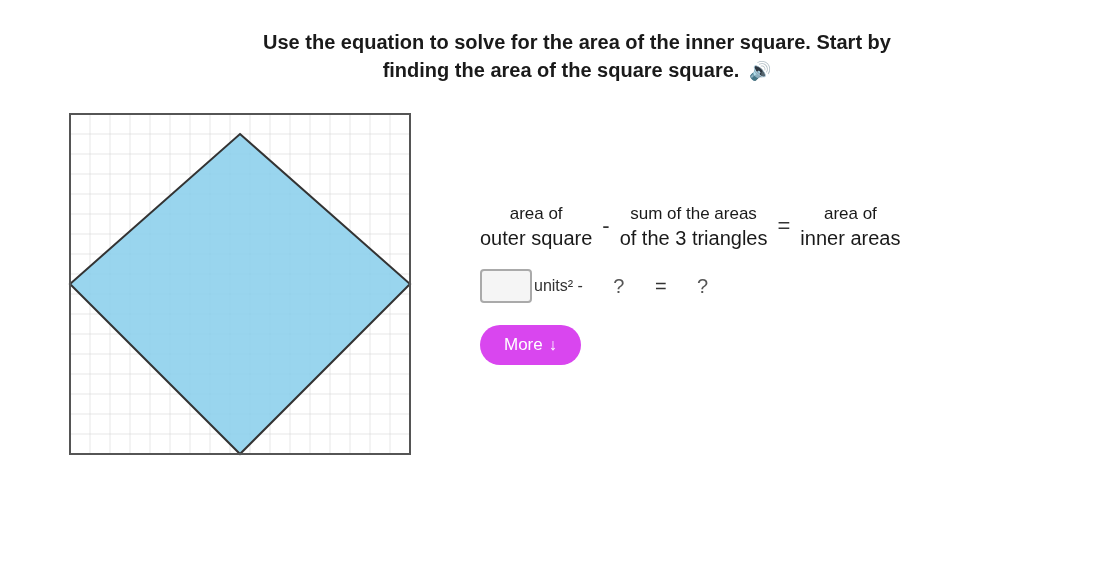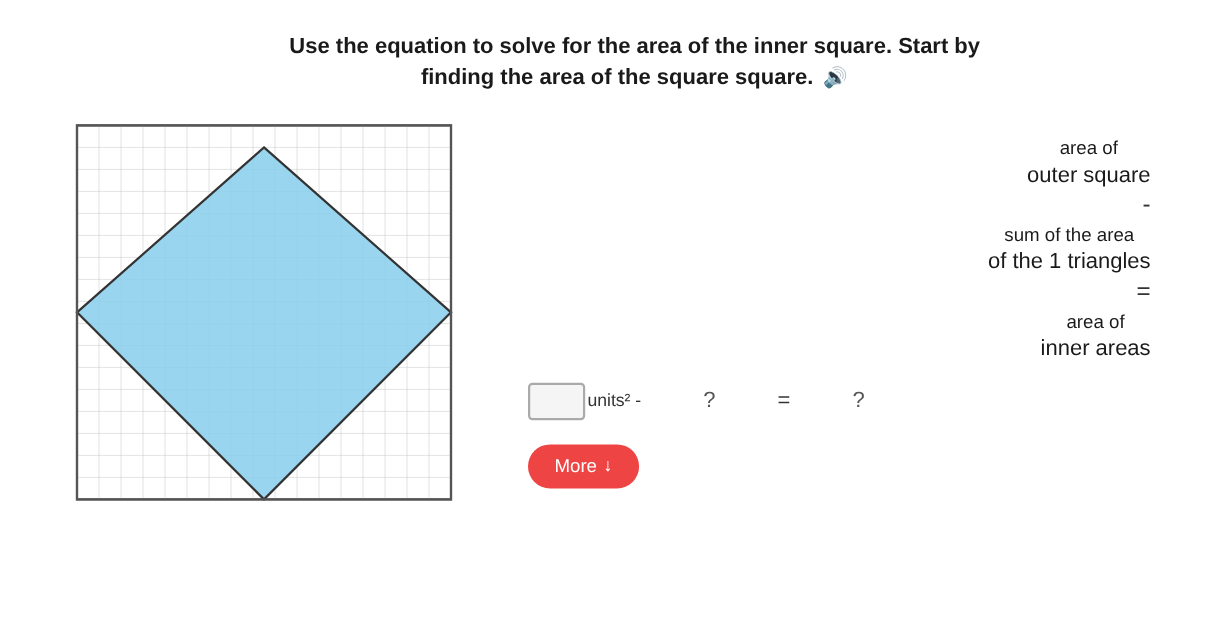--- a/index.html
+++ b/index.html
@@ -52,22 +52,23 @@
     .right-panel {
       display: flex;
       flex-direction: column;
       justify-content: center;
       gap: 14px;
       flex: 1;
     }
 
     .equation-row {
       display: flex;
-      flex-direction: column;
-      align-items: flex-end;
+      flex-direction: row;
+      align-items: center;
+      gap: 10px;
       font-size: 17px;
       color: #1a1a1a;
       line-height: 1.3;
     }
 
     .eq-block {
       display: flex;
       flex-direction: column;
       align-items: center;
     }
@@ -87,21 +88,21 @@
       font-size: 22px;
       font-weight: 500;
       padding-bottom: 2px;
       color: #333;
     }
 
     .input-row {
       display: flex;
       flex-direction: row;
       align-items: center;
-      gap: 42px;
+      gap: 16px;
       margin-top: 4px;
     }
 
     .units-input {
       display: flex;
       align-items: center;
       gap: 2px;
     }
 
     .input-box {
@@ -130,21 +131,21 @@
     .eq-sign {
       font-size: 20px;
       font-weight: 500;
       color: #333;
     }
 
     .more-button {
       display: flex;
       align-items: center;
       gap: 6px;
-      background: #ef4444;
+      background: #d946ef;
       color: white;
       border: none;
       border-radius: 24px;
       padding: 10px 24px;
       font-size: 17px;
       font-weight: 500;
       cursor: pointer;
       width: fit-content;
       margin-top: 8px;
     }
@@ -222,22 +223,22 @@
 
   <div class="right-panel">
 
     <div class="equation-row">
       <div class="eq-block">
         <span class="eq-text-top">area of</span>
         <span class="eq-text-bottom">outer square</span>
       </div>
       <span class="eq-operator">-</span>
       <div class="eq-block">
-        <span class="eq-text-top">sum of the area</span>
-        <span class="eq-text-bottom">of the 1 triangles</span>
+        <span class="eq-text-top">sum of the areas</span>
+        <span class="eq-text-bottom">of the 3 triangles</span>
       </div>
       <span class="eq-operator">=</span>
       <div class="eq-block">
         <span class="eq-text-top">area of</span>
         <span class="eq-text-bottom">inner areas</span>
       </div>
     </div>
 
     <div class="input-row">
       <div class="units-input">

